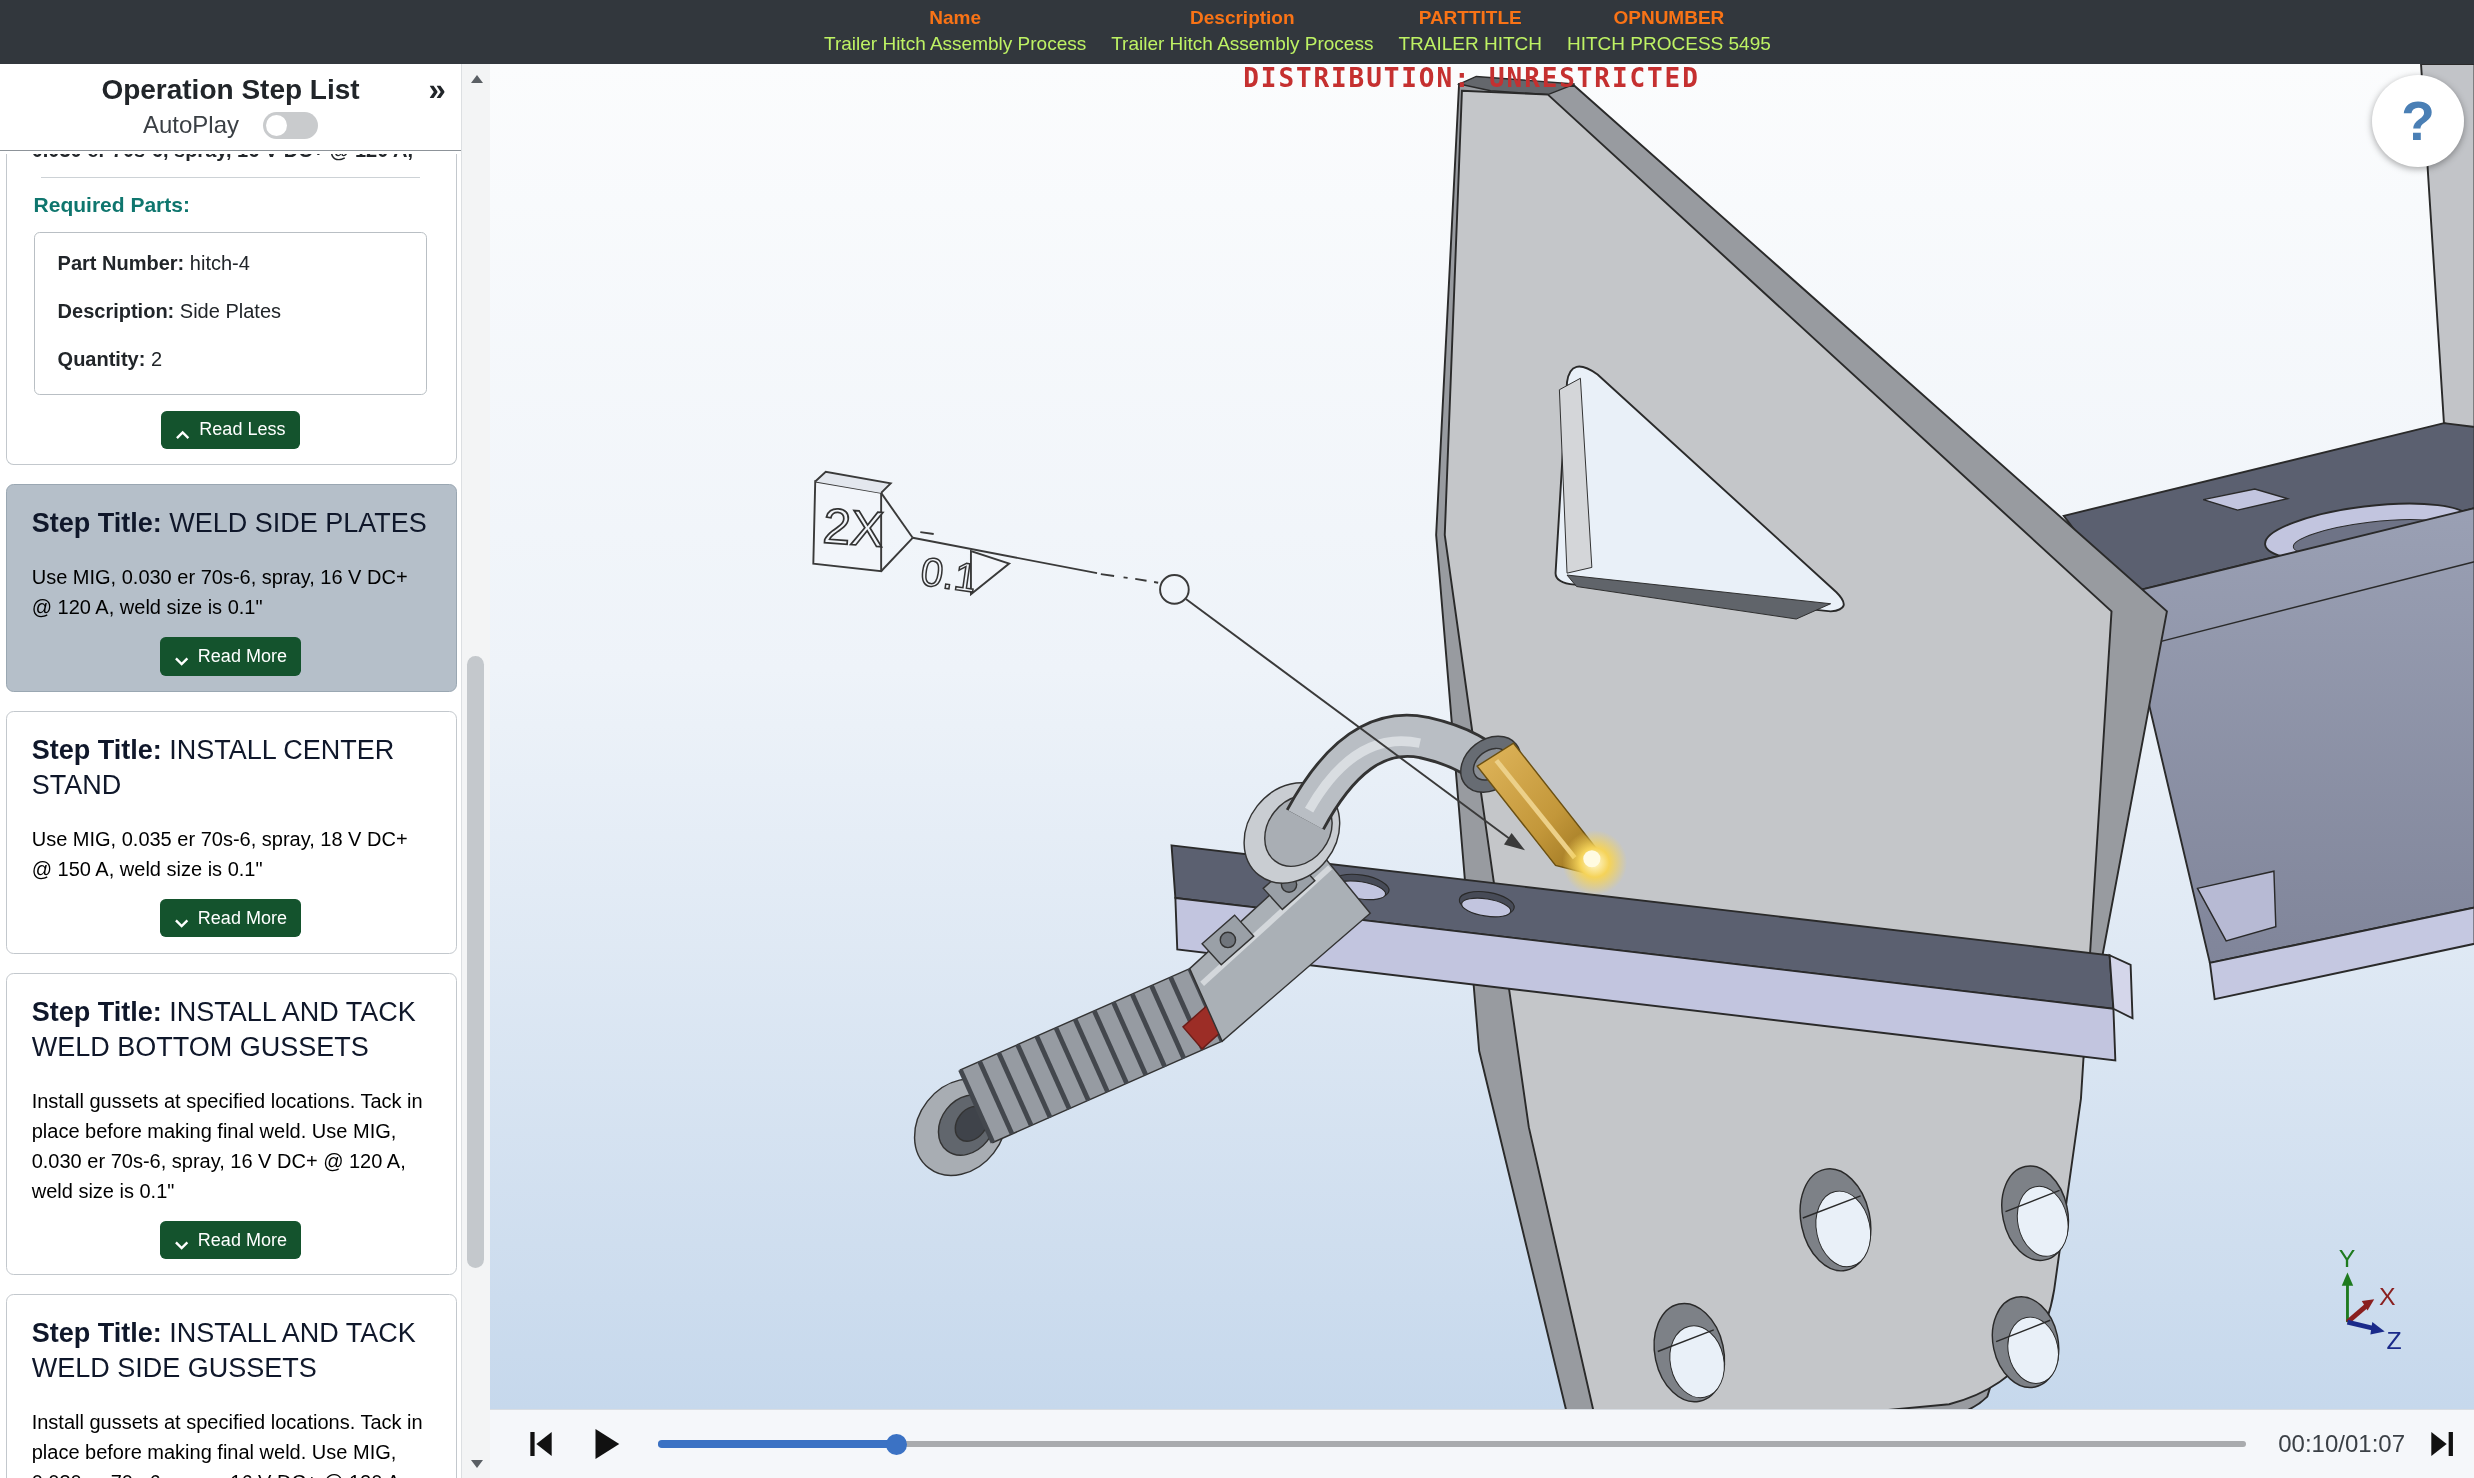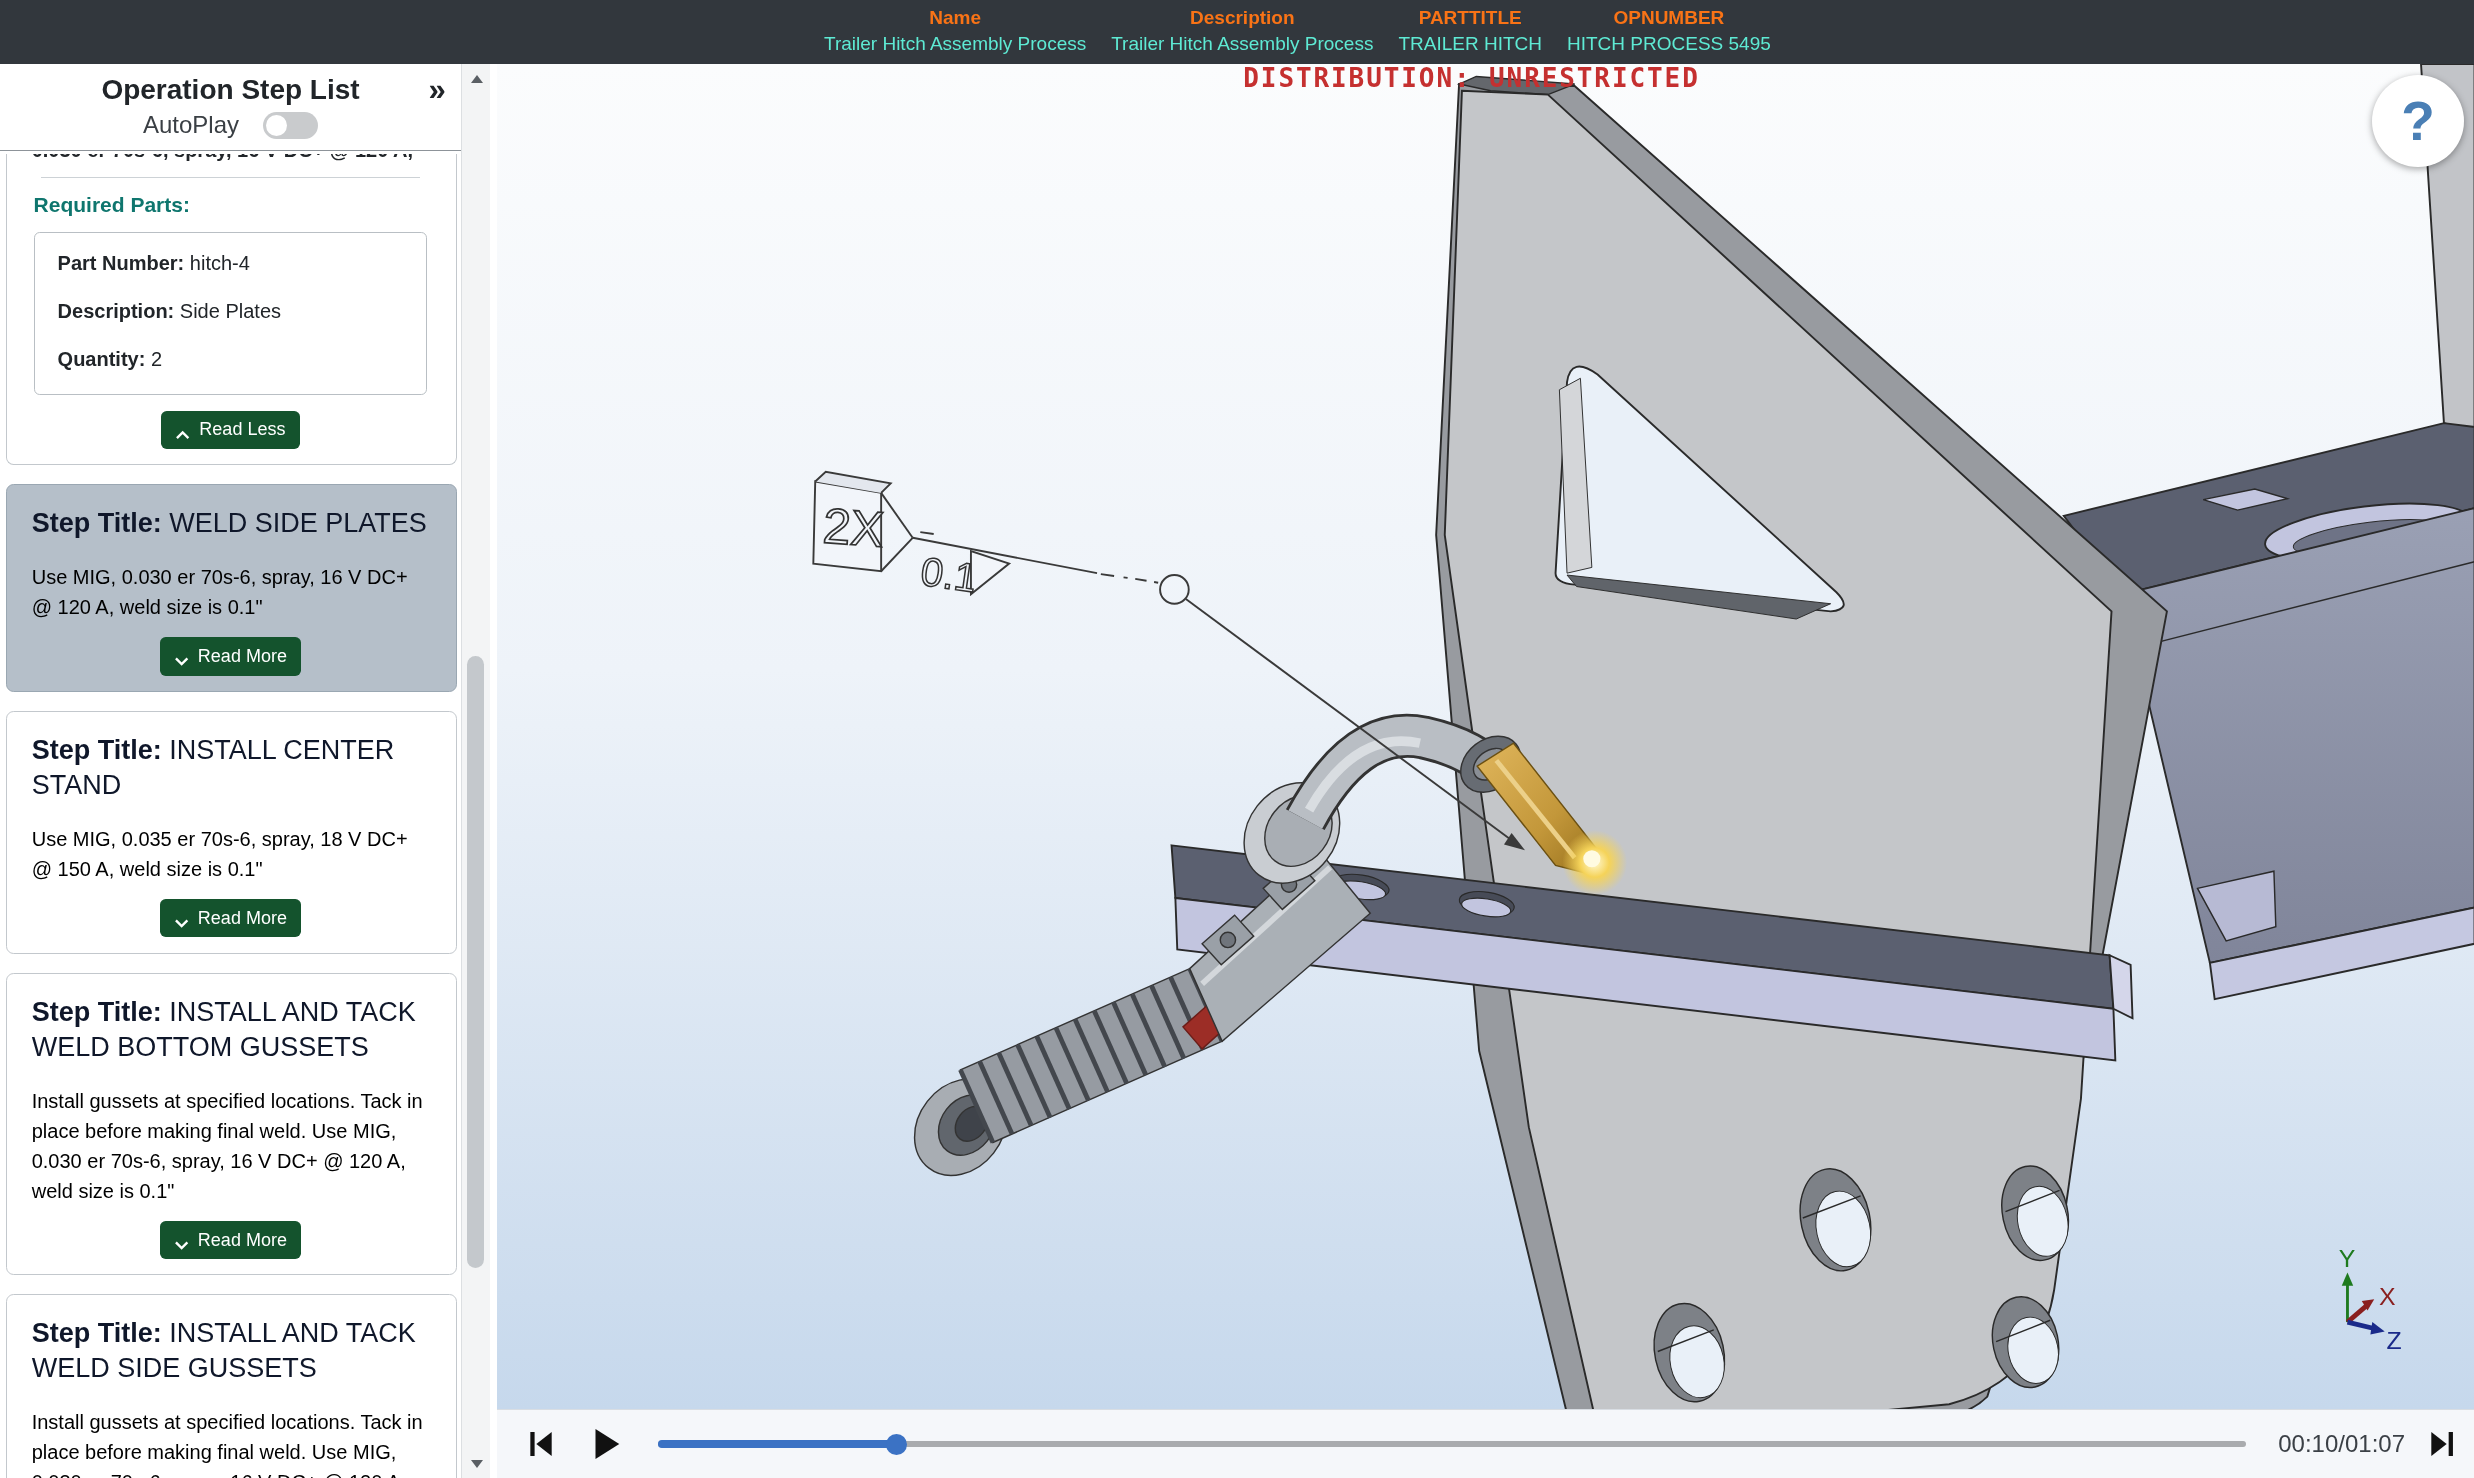--- a/index.html
+++ b/index.html
@@ -2,31 +2,31 @@
 <html><head>
 <meta charset="utf-8">
 <style>
   html,body{margin:0;padding:0;background:#e8e8e8;}
   body{width:2475px;height:1478px;position:relative;overflow:hidden;
        font-family:"Liberation Sans",sans-serif;color:#212529;}
   
   .topbar{position:absolute;left:0;top:0;width:2475px;height:64px;background:#32373d;z-index:30;}
   .hdr-fields{position:absolute;left:824px;top:6.7px;display:flex;gap:25px;text-align:center;}
   .hdr-field .lbl{font-size:19px;font-weight:bold;color:#f97316;margin-bottom:4.8px;}
-  .hdr-field .val{font-size:19px;color:#5eead4;white-space:nowrap;}
+  .hdr-field .val{font-size:19px;color:#bef264;white-space:nowrap;}
   
   .viewport{position:absolute;left:489px;top:64px;width:1986px;height:1345px;z-index:1;}
   svg text{font-family:"Liberation Sans",sans-serif;}
   .distribution{position:absolute;left:1223px;top:63px;width:497px;text-align:center;z-index:6;
       font-family:"DejaVu Sans Mono",monospace;font-weight:bold;font-size:26px;letter-spacing:1.9px;color:#c53030;}
   .help-btn{position:absolute;left:2372px;top:75px;width:92px;height:92px;border-radius:50%;
       background:#ffffff;box-shadow:0 1.9px 7.6px rgba(0,0,0,.35);z-index:7;display:flex;
       align-items:center;justify-content:center;font-size:55px;font-weight:bold;color:#4a7fb5;cursor:pointer;}
   
-  .sidebar{position:absolute;left:0;top:64px;width:489px;height:1414px;z-index:20;background:#ffffff;padding-left:8px;}
+  .sidebar{position:absolute;left:0;top:64px;width:489px;height:1414px;z-index:20;background:#ffffff;}
   .sb-panel{position:absolute;left:0;top:0;width:461px;height:1414px;background:#ffffff;
       box-shadow:1.9px 0 5.7px rgba(0,0,0,.15);}
   .sb-header{position:absolute;left:0;top:0;width:461px;height:86px;border-bottom:1.9px solid #8d9399;background:#fff;}
   .sb-title{text-align:center;font-size:28px;font-weight:bold;padding-top:9.6px;}
   .sb-collapse{position:absolute;right:15.3px;top:7.6px;font-size:31px;font-weight:bold;color:#212529;cursor:pointer;}
   .autoplay-row{display:flex;align-items:center;justify-content:center;gap:24px;margin-top:5.7px;}
   .autoplay-lbl{font-size:24px;color:#3a3f44;}
   .toggle{width:55px;height:27px;border-radius:13.4px;background:#c9cbcd;position:relative;cursor:pointer;}
   .toggle .knob{position:absolute;left:2.9px;top:2.9px;width:21px;height:21px;border-radius:50%;background:#ffffff;}
   .sb-scrollarea{position:absolute;left:0;top:88px;width:461px;height:1326px;overflow:hidden;padding:1.9px 0 0 0;box-sizing:border-box;}

